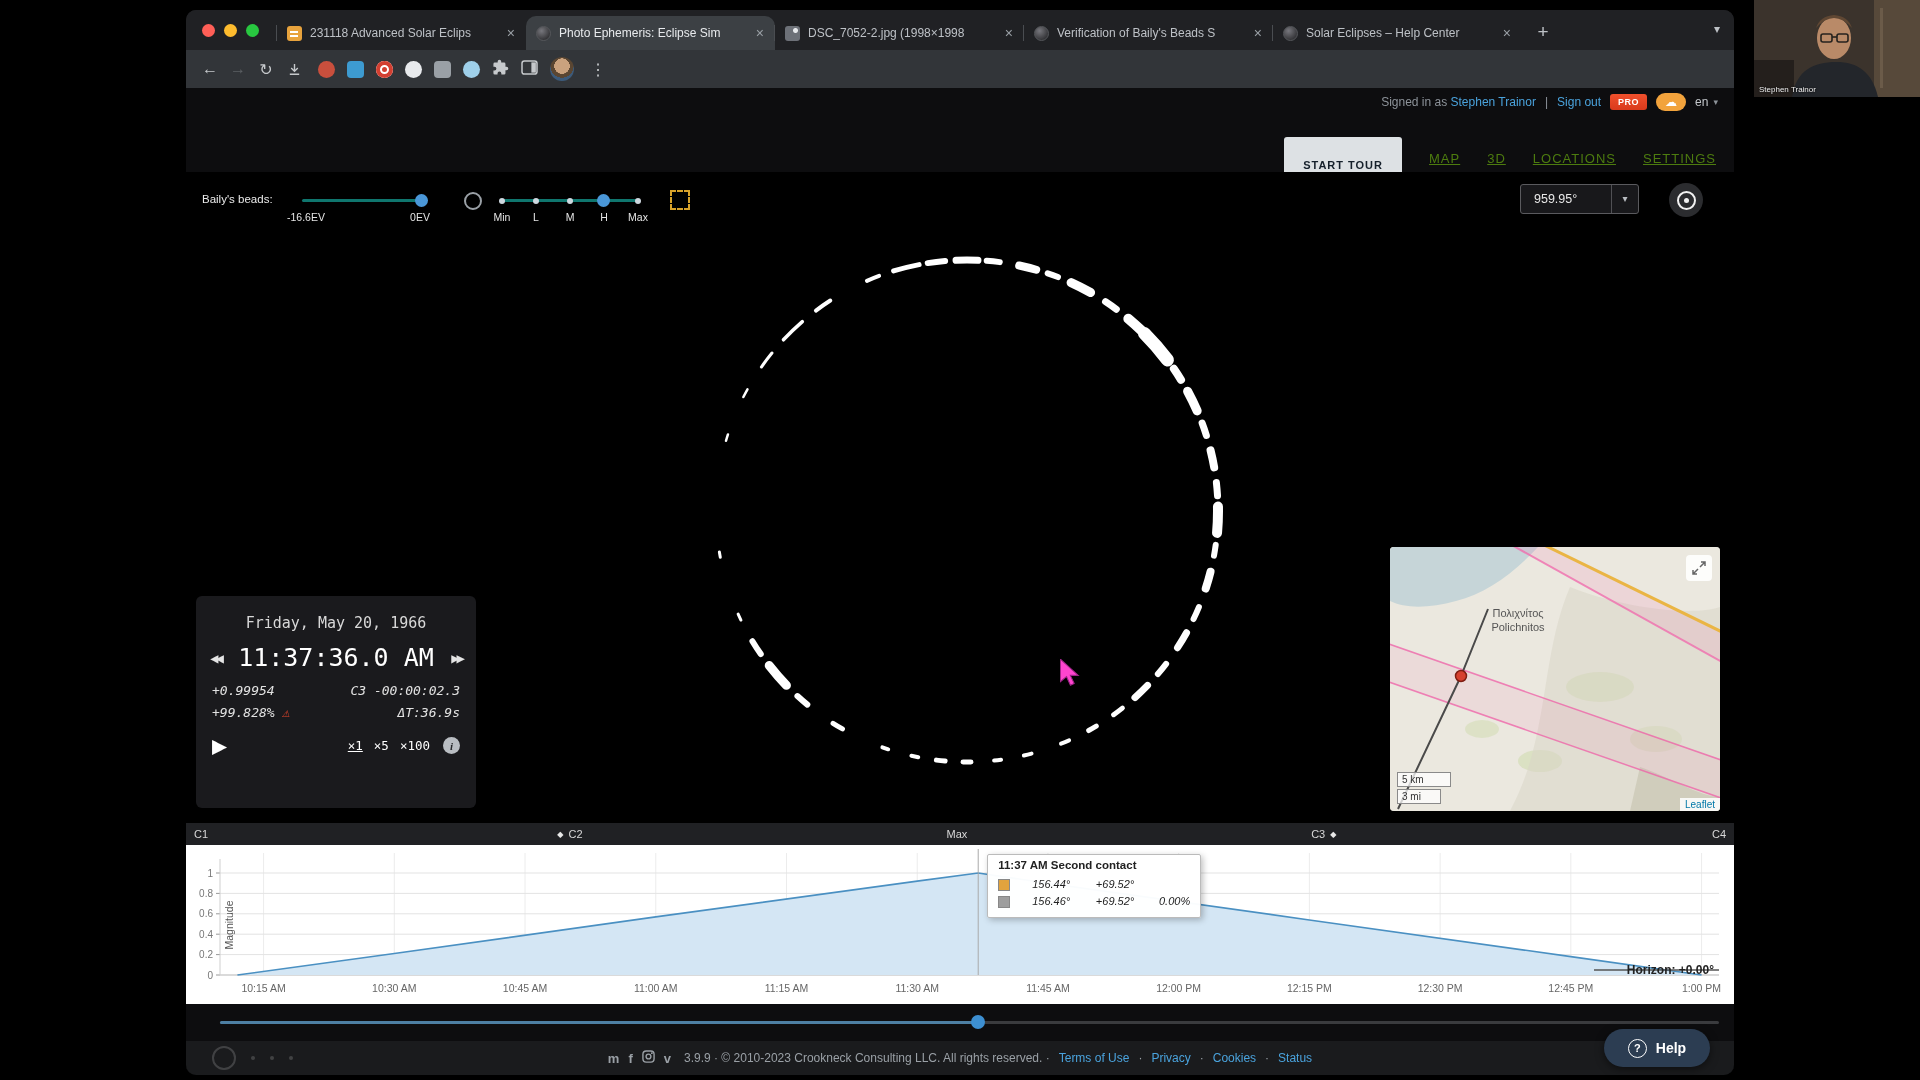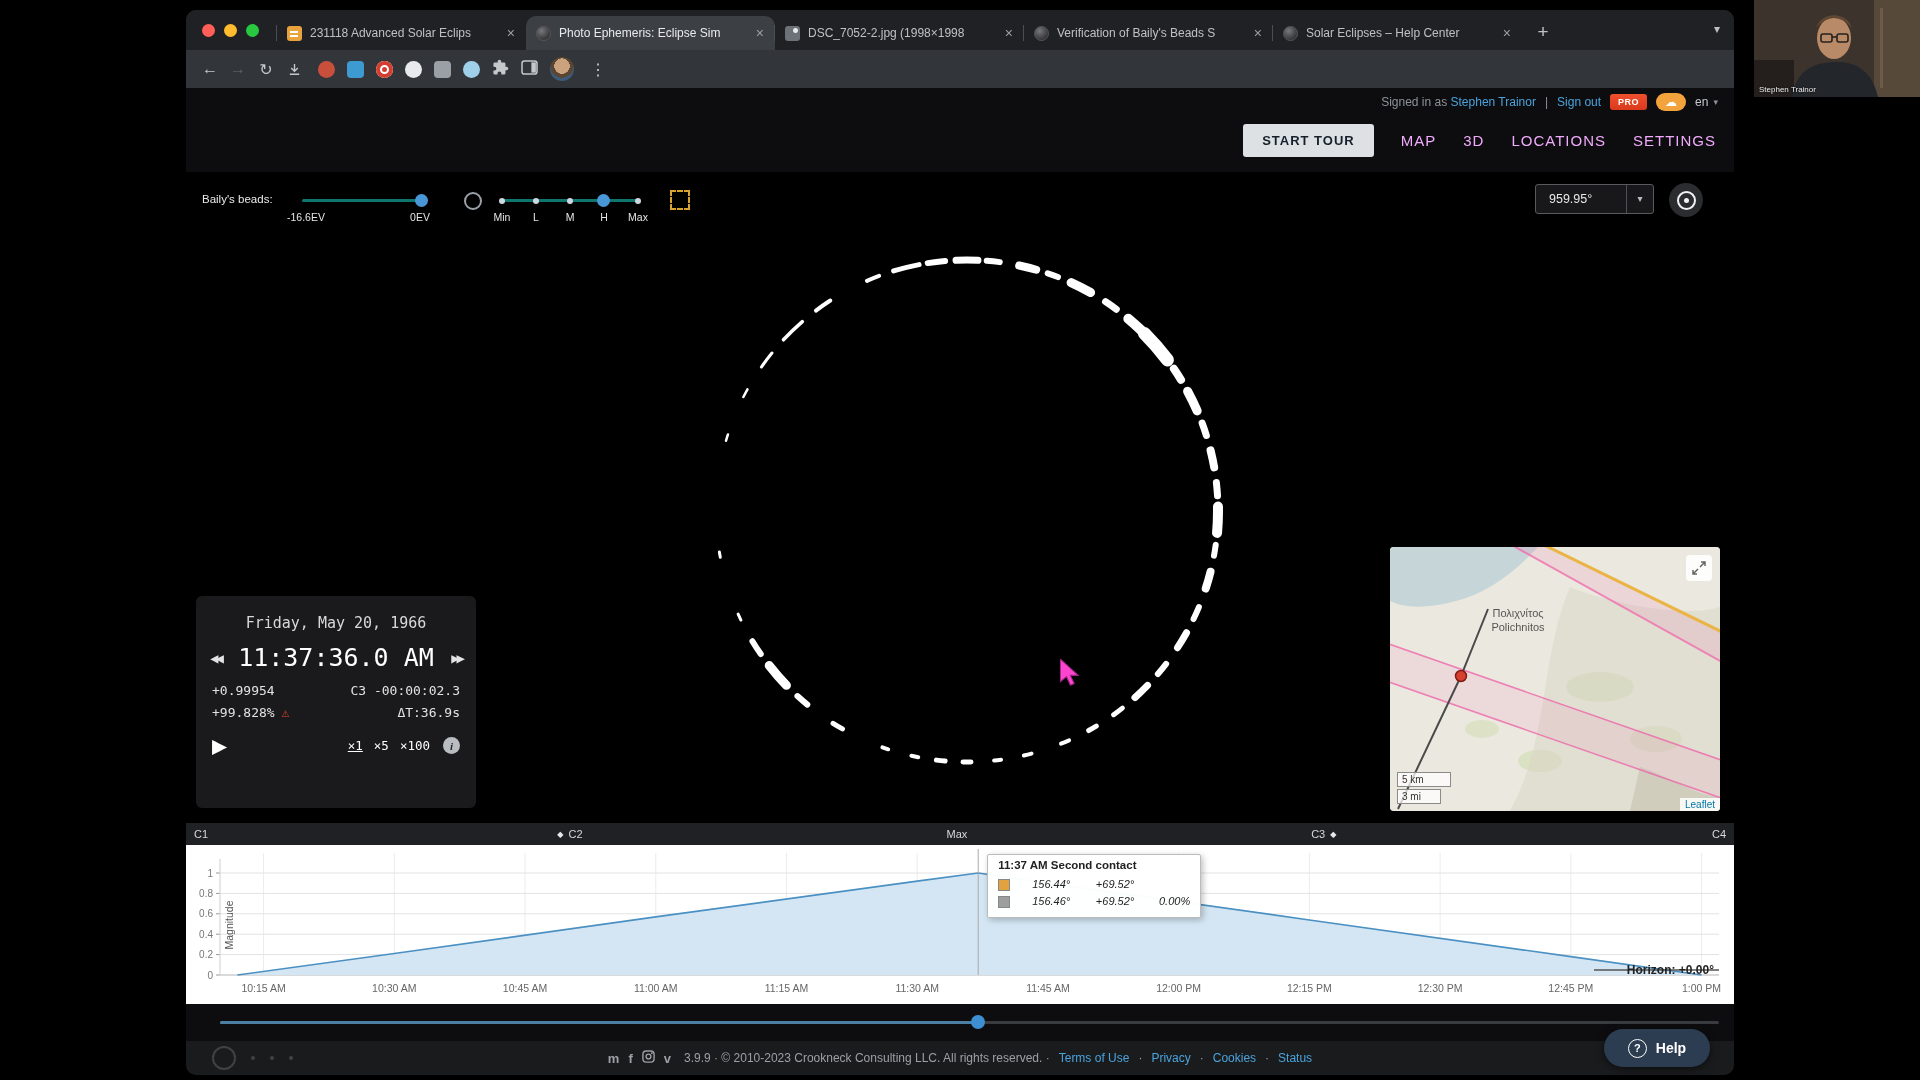--- a/index.html
+++ b/index.html
@@ -55,53 +55,53 @@
   .cloud-badge{background:#f2a33c;border-radius:10px;padding:1px 9px;color:#fff;font-size:12px;line-height:16px;}
   .lang{display:flex;align-items:center;gap:5px;color:#c3c7cb;}
   .lang .chev{font-size:9px;color:#8d939a;}
   .brand-row{position:absolute;left:14px;top:26px;display:flex;align-items:center;gap:15px;}
   .logo{width:47px;height:47px;border-radius:50%;background:radial-gradient(circle at 35% 30%,#4e4e54,#121214);
     border:1px solid #3a3a3e;display:flex;align-items:center;justify-content:center;}
   .brand{font-size:24px;letter-spacing:3px;color:#f2f2f2;}
   .brand .b1{font-weight:300;}
   .brand .b2{font-weight:700;margin-left:9px;}
   .header-right{position:absolute;right:18px;top:36px;display:flex;align-items:center;gap:27px;}
-  .start-tour{background:#dde1e4;color:#15202b;font-size:13px;font-weight:700;letter-spacing:1px;
-    padding:9px 19px;border-radius:3px;}
-  .nav-link{color:#f0abfc;font-size:15px;letter-spacing:1px;}
+  .start-tour{background:#dde1e4;color:#15202b;font-size:11px;font-weight:700;letter-spacing:1px;
+    padding:22px 19px;border-radius:3px;margin-top:13px;}
+  .nav-link{color:#4d7c0f;font-size:13px;letter-spacing:1px;text-decoration:underline;}
 
   
   .sim{position:absolute;top:84px;left:0;right:0;height:651px;background:#000;overflow:hidden;}
   #eclipse-svg{position:absolute;left:0;top:0;width:1548px;height:651px;}
   .beads-label{position:absolute;left:16px;top:21px;font-size:11.5px;color:#eaeaea;}
   .slider{position:absolute;height:3px;background:#0f766e;border-radius:2px;}
   .slider1{left:116px;top:27px;width:120px;}
   .slider2{left:316px;top:27px;width:136px;}
   .s-handle{position:absolute;top:-5px;width:13px;height:13px;border-radius:50%;background:#4a97d8;}
   .s-dot{position:absolute;top:-1.5px;width:6px;height:6px;border-radius:50%;background:#cfd8e0;transform:translateX(-50%);}
   .s-label{position:absolute;top:12px;font-size:10.5px;color:#e4e4e4;transform:translateX(-50%);white-space:nowrap;}
   .toggle-circle{position:absolute;left:278px;top:20px;width:14px;height:14px;border:2px solid #9aa0a6;border-radius:50%;}
   .dashed-btn{position:absolute;left:484px;top:18px;width:16px;height:16px;border:2px dashed #d9a42b;}
-  .fov-select{position:absolute;right:80px;top:12px;width:119px;height:30px;background:#18181b;
+  .fov-select{position:absolute;right:95px;top:12px;width:119px;height:30px;background:#18181b;
     border:1px solid #5a5a5e;border-radius:3px;display:flex;align-items:center;box-sizing:border-box;}
   .fov-select .val{flex:1;padding-left:13px;font-size:12.5px;color:#e8e8e8;}
   .fov-select .chev{width:26px;text-align:center;border-left:1px solid #505054;color:#b9bdc2;font-size:10px;line-height:28px;}
   .compass-btn{position:absolute;right:31px;top:11px;width:34px;height:34px;border-radius:50%;background:#2b2c2f;
     display:flex;align-items:center;justify-content:center;}
   .compass-ring{width:15px;height:15px;border:2px solid #f2f2f2;border-radius:50%;display:flex;align-items:center;justify-content:center;}
   .compass-ring::after{content:"";width:5px;height:5px;border-radius:50%;background:#f2f2f2;}
 
   
   .time-panel{position:absolute;left:10px;top:424px;width:280px;height:212px;background:rgba(28,28,31,.93);
     border-radius:6px;color:#e8e8e8;font-family:"DejaVu Sans Mono",monospace;}
   .tp-date{text-align:center;padding-top:18px;font-size:15px;color:#d8d8d8;}
   .tp-time-row{display:flex;align-items:center;justify-content:space-between;padding:0 14px;margin-top:11px;}
   .tp-skip{color:#e4e4e4;font-size:14px;letter-spacing:-3px;}
   .tp-time{font-size:25px;color:#fff;}
-  .tp-stats{display:flex;justify-content:space-between;padding:0 16px;font-size:13px;margin-top:11px;color:#e2e2e2;}
+  .tp-stats{display:flex;justify-content:space-between;padding:0 16px;font-size:13px;margin-top:11px;color:#e2e2e2;font-style:italic;}
   .tp-stats.second{margin-top:7px;}
   .warn{color:#e0442c;margin-left:7px;font-size:13px;}
   .tp-controls{display:flex;align-items:center;padding:0 16px;margin-top:13px;}
   .tp-play{font-size:25px;color:#fff;line-height:1;}
   .tp-speeds{margin-left:auto;font-size:12.5px;display:flex;gap:11px;color:#fff;align-items:center;}
   .speed.active{text-decoration:underline;}
   .tp-info{margin-left:13px;width:17px;height:17px;border-radius:50%;background:#b9bdc2;color:#26282b;
     font-size:11px;display:flex;align-items:center;justify-content:center;font-style:italic;
     font-family:"Liberation Serif",serif;font-weight:bold;}
 

